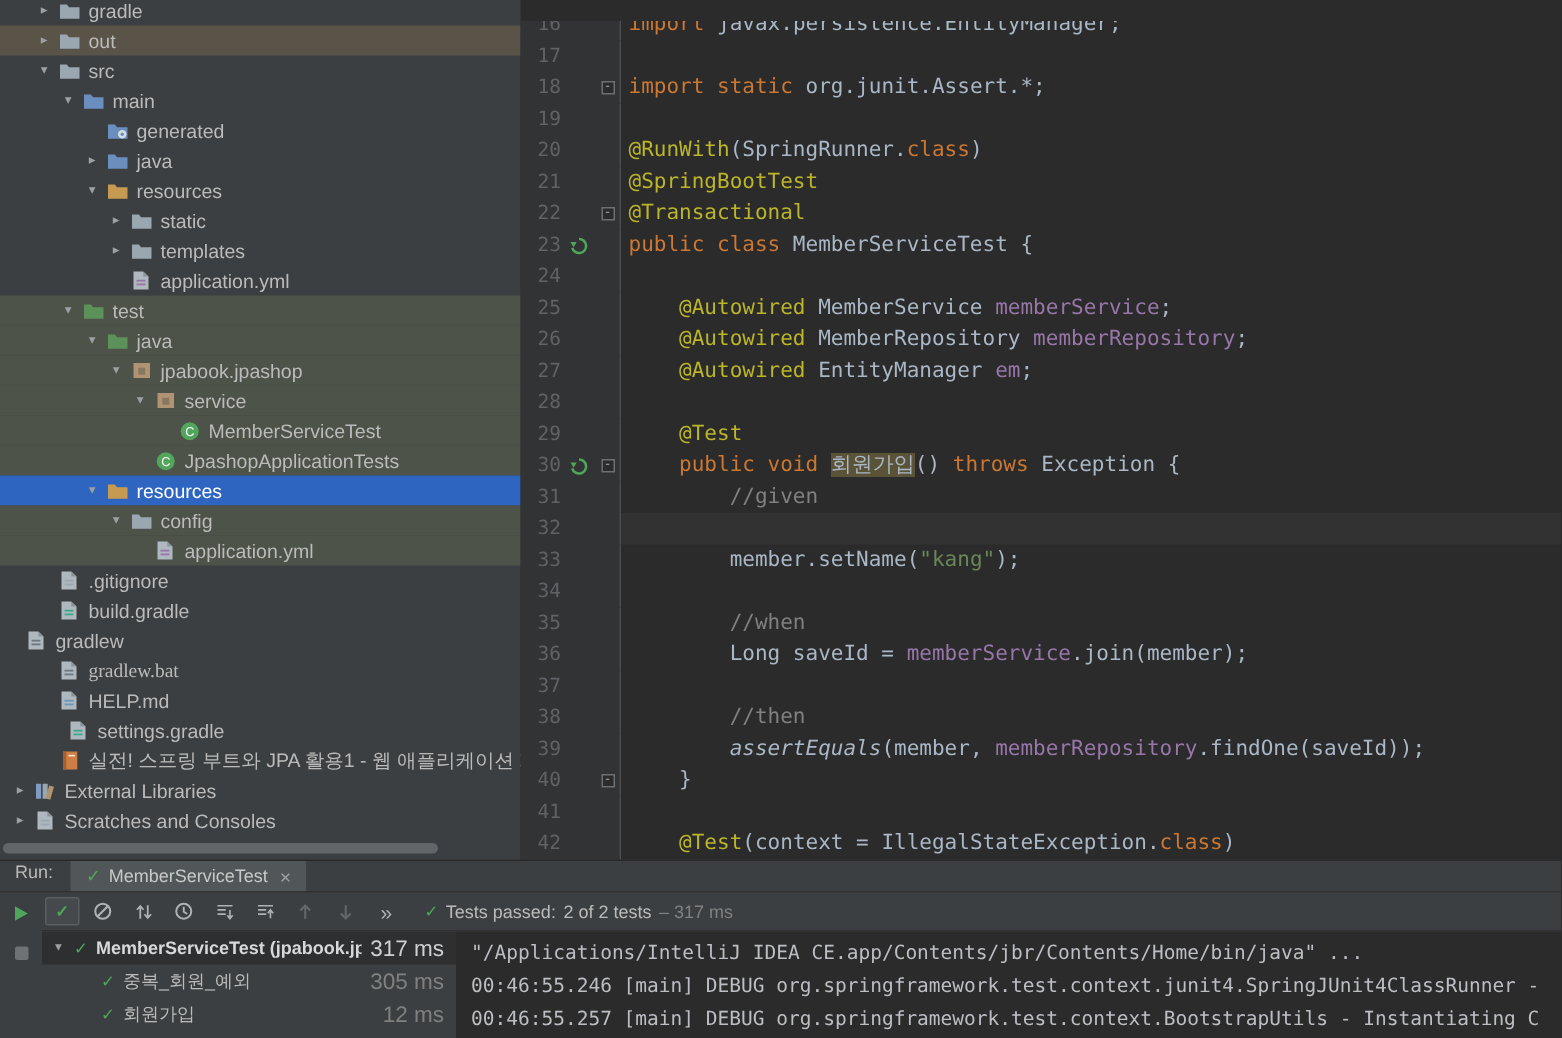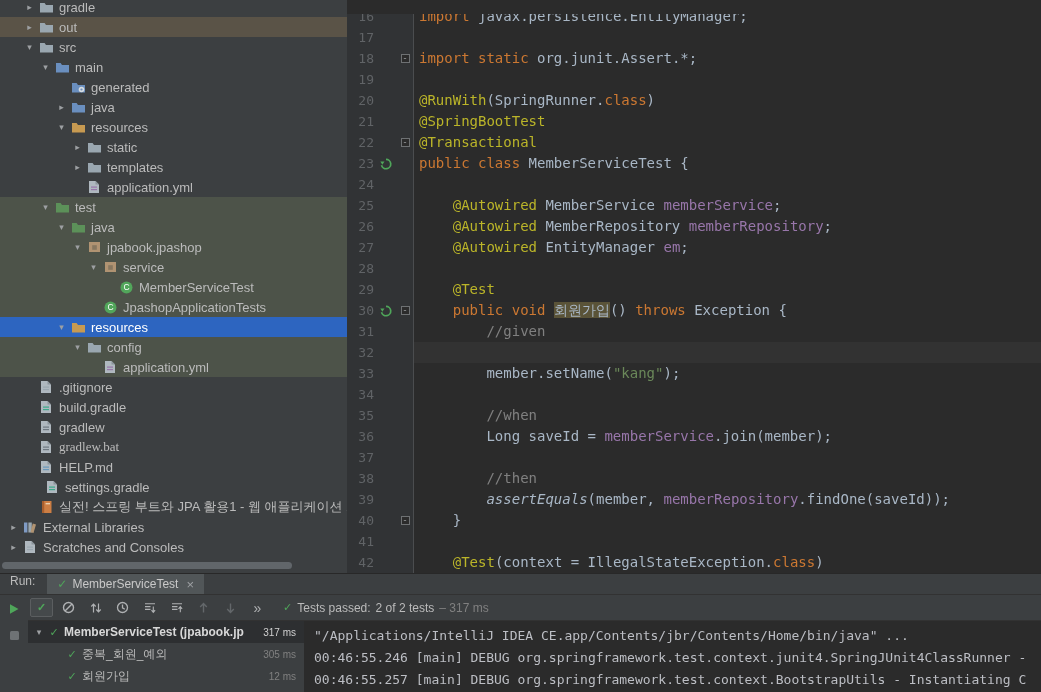--- a/index.html
+++ b/index.html
@@ -52,21 +52,21 @@
   .status { display:flex; align-items:center; gap:5px; margin-left:12px; font-size:12px; color:#bbbbbb; white-space:nowrap; }
   .status-check { font-size:11px; }
   .status-dim { color:#808080; }
   .run-content { flex:1; display:flex; min-height:0; }
   .test-tree { width:276px; flex:none; background:#3c3f41; font-size:12px; overflow:hidden; }
   .test-row { height:22px; display:flex; align-items:center; color:#bbbbbb; white-space:nowrap; overflow:hidden; }
   .test-row.selected { background:#2d2f31; color:#d8d8d8; font-weight:bold; }
   .test-chevron { width:14px; flex:none; text-align:center; font-size:9px; color:#9da0a3; font-family:"DejaVu Sans", sans-serif; }
   .test-check { width:16px; flex:none; text-align:center; font-size:11px; }
   .test-name { flex:1; overflow:hidden; padding-left:2px; }
-  .test-time { flex:none; padding:0 8px 0 6px; color:#808080; font-size:10px; font-weight:normal; }
+  .test-time { flex:none; padding:0 8px 0 6px; color:#808080; font-size:15px; font-weight:normal; }
   .test-row.selected .test-time { color:#d0d0d0; }
   .console { flex:1; background:#2b2b2b; padding:4px 0 0 10px; font-family:"DejaVu Sans Mono", monospace; font-size:13px; color:#bcbec4; overflow:hidden; }
   .console-line { height:22px; line-height:22px; white-space:pre; }
 </style>
 </head>
 <body>
 
 <div class="project-panel">
   <div class="tree" id="project-tree">
       <div class="tree-row" style="padding-left: 22px;">
@@ -269,21 +269,21 @@
         <span class="tree-icon">
           <svg width="12" height="14" viewBox="0 0 12 14">
             <path d="M1 1h6.5L11 4.4V13H1z" fill="#AFB8BF"></path>
             <path d="M7.5 1L11 4.4H7.5z" fill="#8B949B"></path>
             <rect x="3" y="6.5" width="6" height="1.2" fill="#3BA98A"></rect>
             <rect x="3" y="9" width="6" height="1.2" fill="#3BA98A"></rect>
           </svg>
         </span>
         <span class="tree-label">build.gradle</span>
       </div>
-      <div class="tree-row" style="padding-left: 22px;">
+      <div class="tree-row" style="">
         <span class="tree-chevron"></span>
         <span class="tree-icon">
           <svg width="12" height="14" viewBox="0 0 12 14">
             <path d="M1 1h6.5L11 4.4V13H1z" fill="#AFB8BF"></path>
             <path d="M7.5 1L11 4.4H7.5z" fill="#8B949B"></path>
             <rect x="3" y="6.5" width="6" height="1.2" fill="#6E7881"></rect>
             <rect x="3" y="9" width="6" height="1.2" fill="#6E7881"></rect>
           </svg>
         </span>
         <span class="tree-label">gradlew</span>

